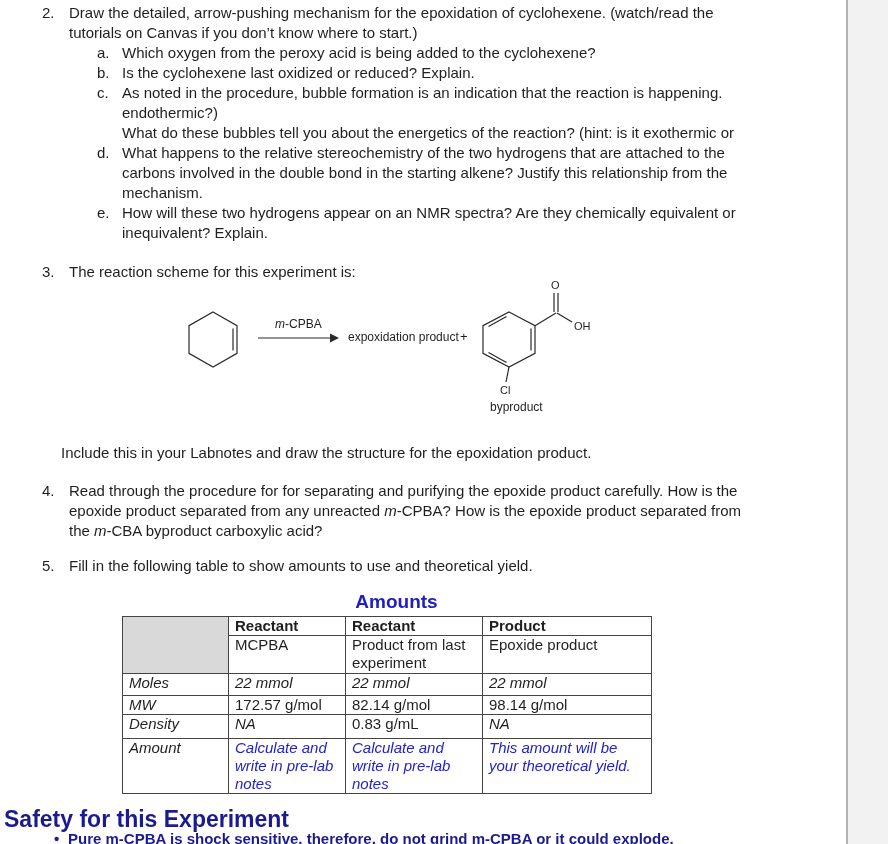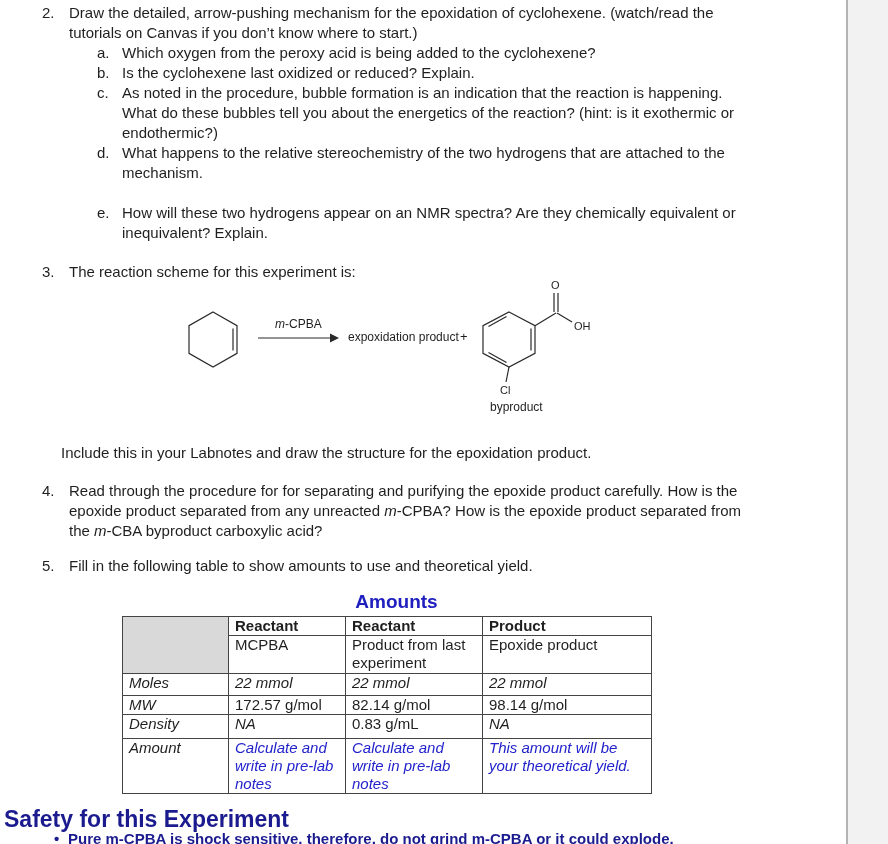--- a/index.html
+++ b/index.html
@@ -70,28 +70,29 @@
   <div class="abs item sub" style="top:63px;left:97px">
     <div class="num">b.</div>
     <div>
       <div class="tline">Is the cyclohexene last oxidized or reduced?  Explain.</div>
     </div>
   </div>
   <div class="abs item sub" style="top:83px;left:97px">
     <div class="num">c.</div>
     <div>
       <div class="tline">As noted in the procedure, bubble formation is an indication that the reaction is happening.</div>
+      <div class="tline">endothermic?)</div>
       <div class="tline">What do these bubbles tell you about the energetics of the reaction? (hint: is it exothermic or</div>
-      <div class="tline">endothermic?)</div>
     </div>
   </div>
   <div class="abs item sub" style="top:143px;left:97px">
     <div class="num">d.</div>
     <div>
       <div class="tline">What happens to the relative stereochemistry of the two hydrogens that are attached to the</div>
+      <div class="tline">carbons involved in the double bond in the starting alkene?  Justify this relationship from the</div>
       <div class="tline">mechanism.</div>
     </div>
   </div>
   <div class="abs item sub" style="top:203px;left:97px">
     <div class="num">e.</div>
     <div>
       <div class="tline">How will these two hydrogens appear on an NMR spectra? Are they chemically equivalent or</div>
       <div class="tline">inequivalent? Explain.</div>
     </div>
   </div>

